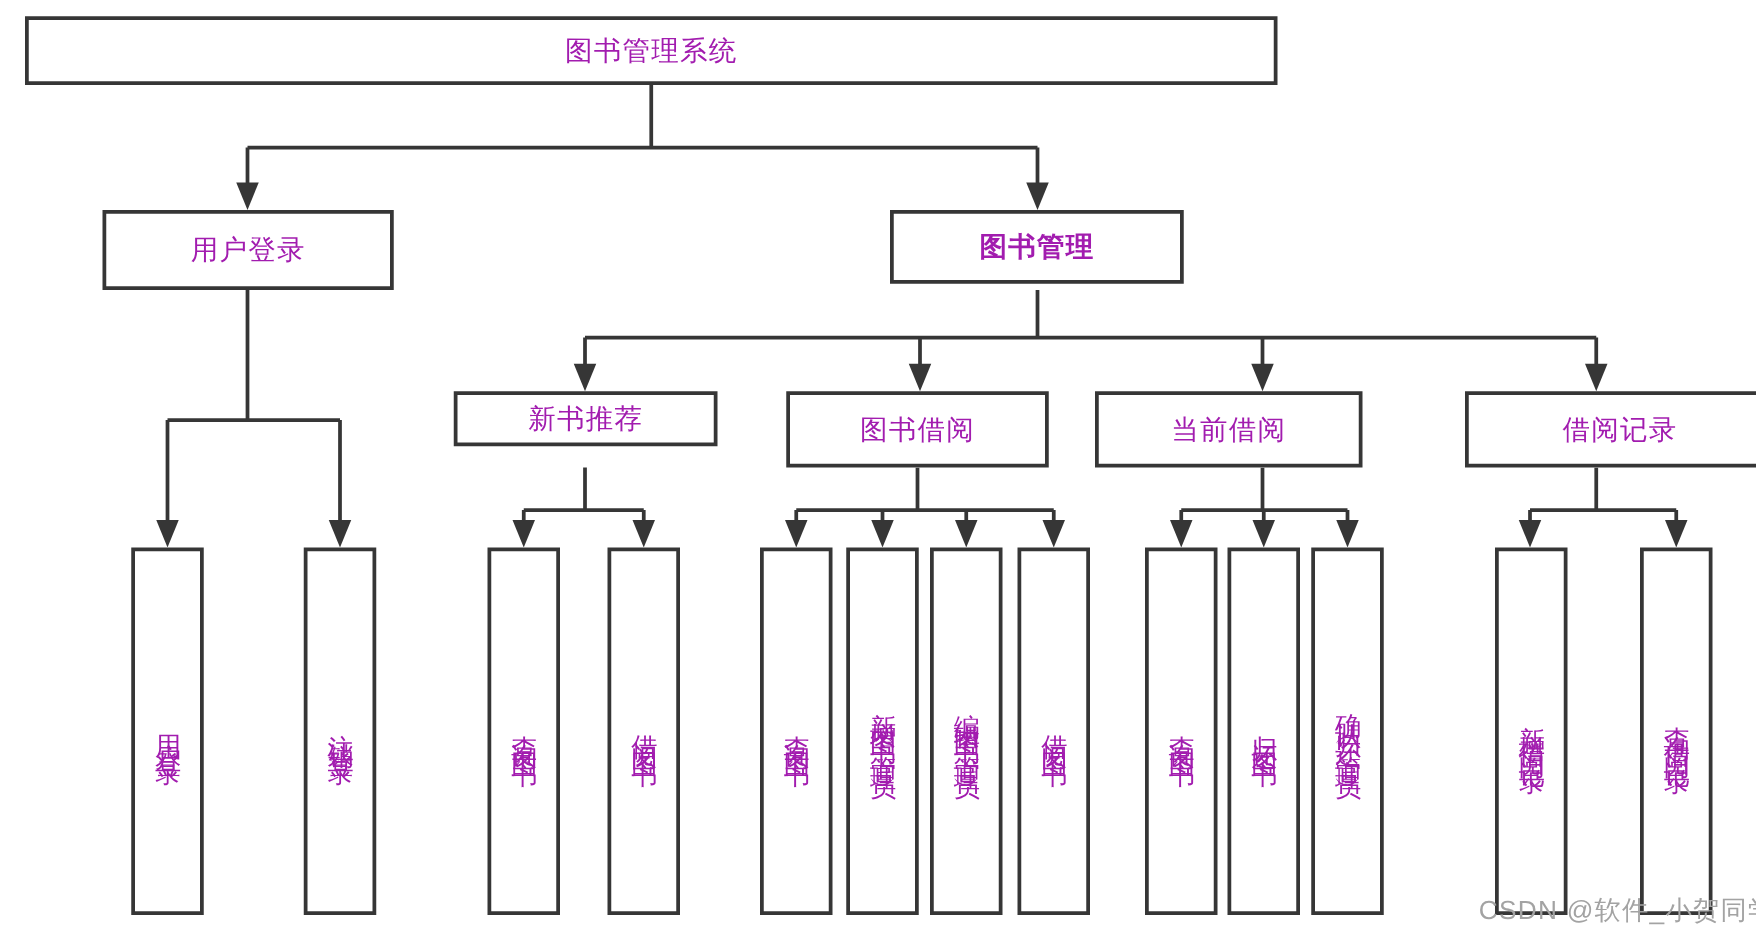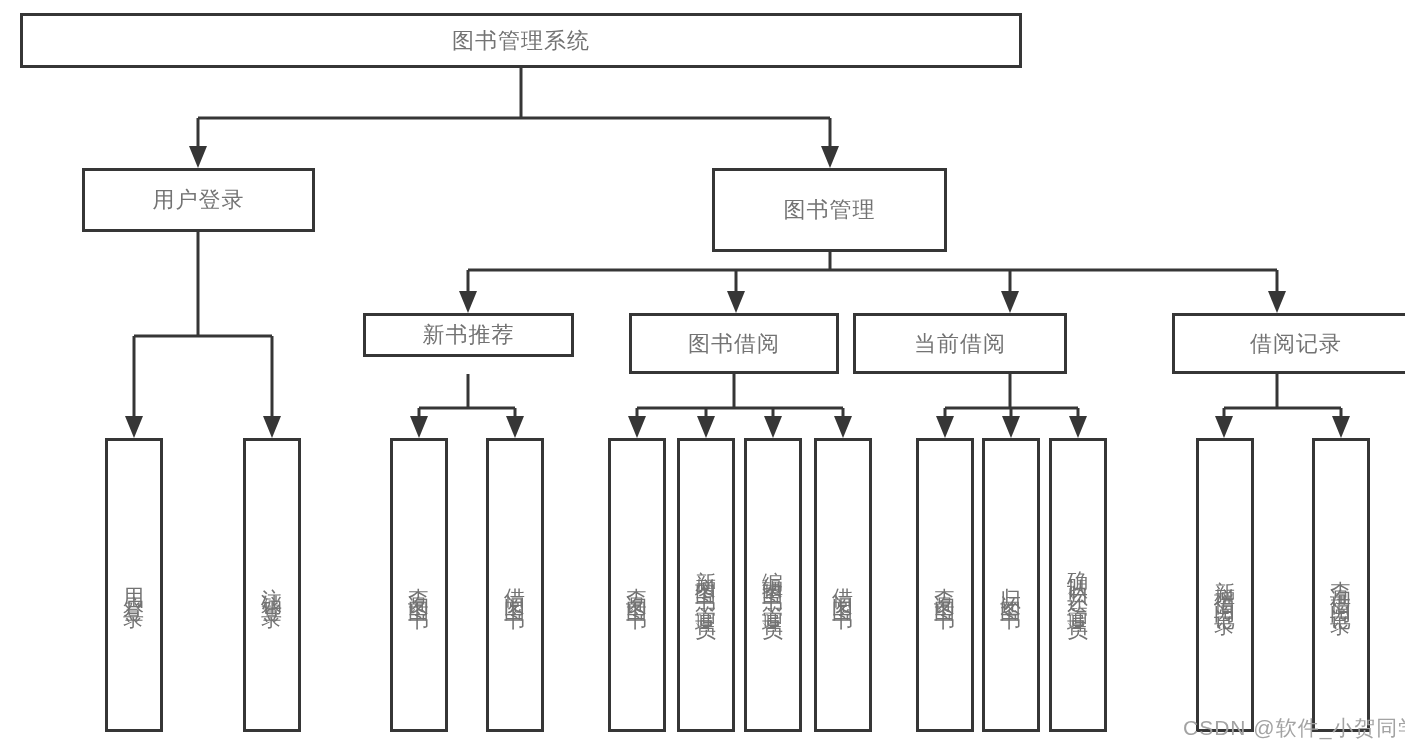--- a/index.html
+++ b/index.html
@@ -13,42 +13,42 @@
   #stage { position: absolute; inset: 0; width: 1405px; height: 747px; }
   svg.connectors { position: absolute; left: 0; top: 0; width: 1405px; height: 747px; }
   .node {
     position: absolute;
     box-sizing: border-box;
     background: #ffffff;
     border: 3px solid #363636;
     display: flex;
     align-items: center;
     justify-content: center;
-    color: #737373;
+    color: #a21caf;
     font-size: 22px;
     letter-spacing: 1px;
     text-align: center;
   }
   .node.vert {
     writing-mode: vertical-rl;
     text-orientation: mixed;
     font-size: 21px;
     letter-spacing: 7px;
     line-height: 1;
     padding: 6px 0;
   }
   
   .n-root   { left: 20px;  top: 13px;  width: 1002px; height: 55px; }
   
   .n-login  { left: 82px;  top: 168px; width: 233px; height: 64px; }
-  .n-mgmt   { left: 712px; top: 168px; width: 235px; height: 84px; }
+  .n-mgmt   { left: 712px; top: 168px; width: 235px; height: 59px; font-weight: bold; }
   
   .n-g1 { left: 363px;  top: 313px; width: 211px; height: 44px; }
   .n-g2 { left: 629px;  top: 313px; width: 210px; height: 61px; font-family: Liberation Serif, serif; }
-  .n-g3 { left: 853px;  top: 313px; width: 214px; height: 61px; }
+  .n-g3 { left: 876px;  top: 313px; width: 214px; height: 61px; }
   .n-g4 { left: 1172px; top: 313px; width: 248px; height: 61px; }
   
   .leaf { top: 438px; width: 58px; height: 294px; }
   .l-a1 { left: 105px; }  .l-a2 { left: 243px; }
   .l-b1 { left: 390px; }  .l-b2 { left: 486px; }
   .l-c1 { left: 608px; }  .l-c2 { left: 677px; }  .l-c3 { left: 744px; }  .l-c4 { left: 814px; }
   .l-d1 { left: 916px; }  .l-d2 { left: 982px; }  .l-d3 { left: 1049px; }
   .l-e1 { left: 1196px; } .l-e2 { left: 1312px; }
   .watermark {
     position: absolute;

